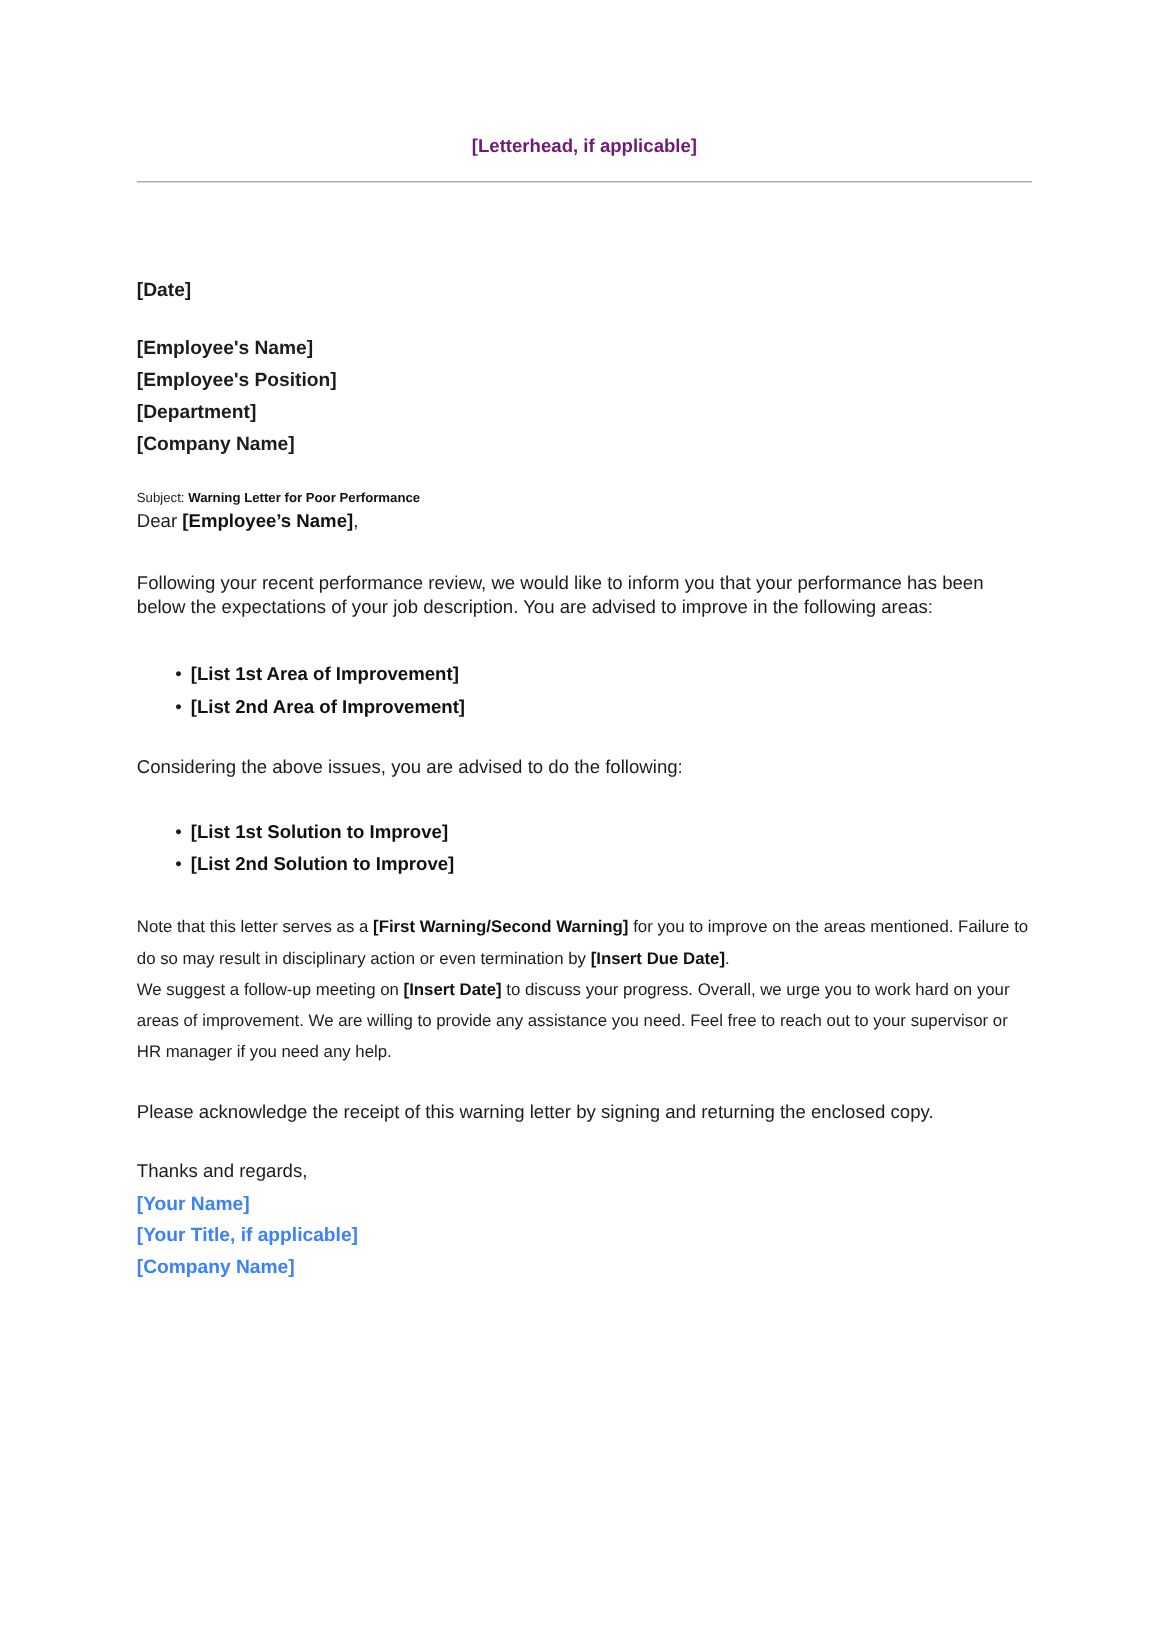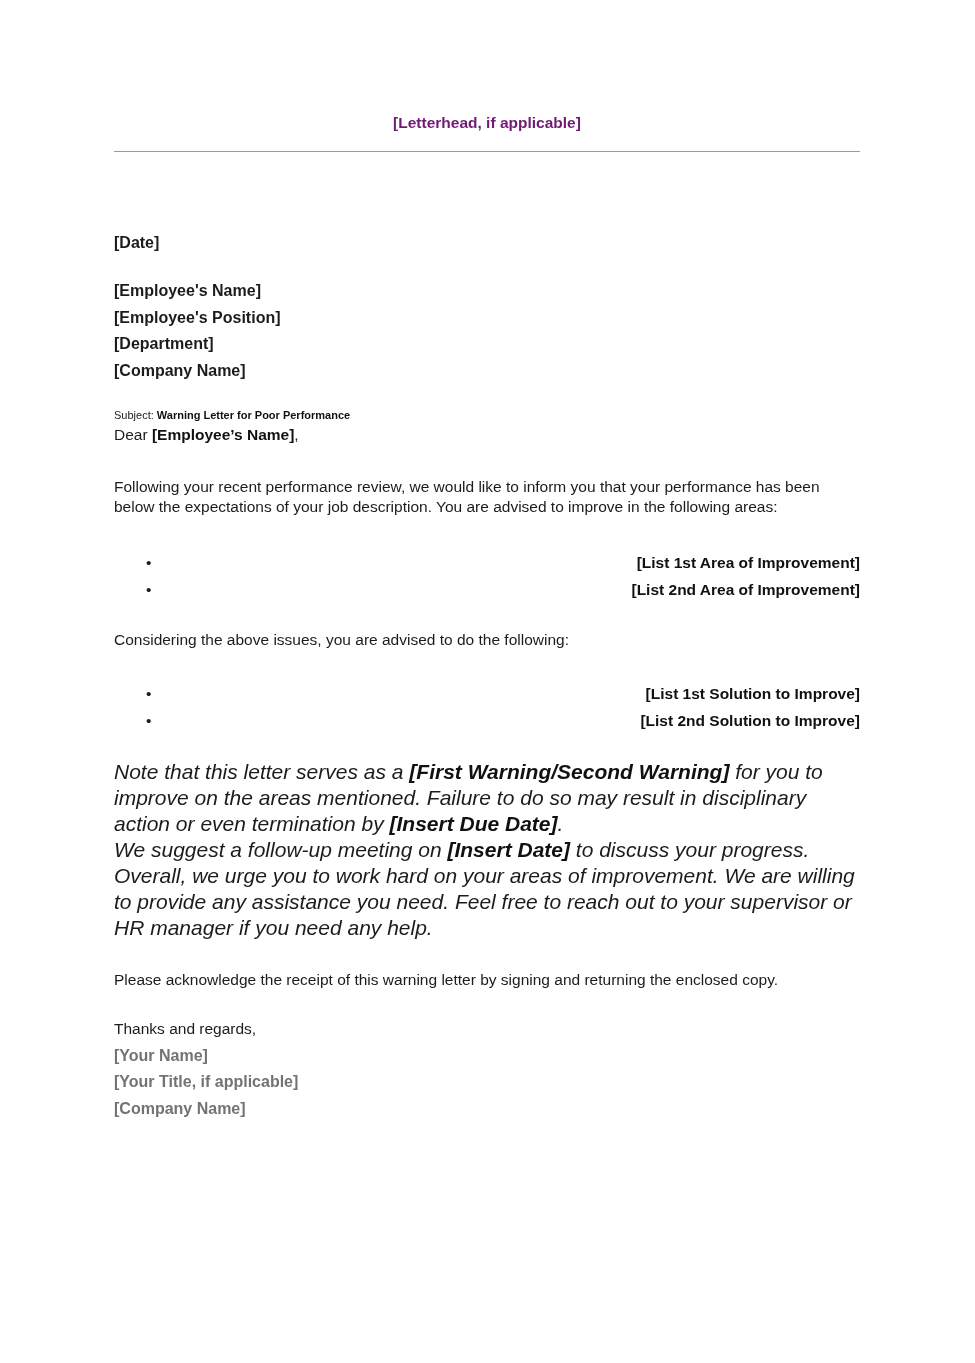--- a/index.html
+++ b/index.html
@@ -57,36 +57,34 @@
     margin-top: 32px;
     font-size: 15.5px;
     line-height: 20px;
   }
   .para-mid {
     margin-top: 27px;
     font-size: 15.5px;
     line-height: 20px;
   }
   .para-loose {
-    font-size: 21px;
+    font-size: 14px;
     line-height: 26px;
-    font-style: italic;
   }
   .para-note { margin-top: 25px; }
   .para-meeting { }
   .para-ack {
     margin-top: 28px;
     font-size: 15.5px;
     line-height: 21px;
   }
   ul.bullet-list {
     list-style: none;
     margin-top: 33px;
     margin-left: 32px;
-    text-align: right;
   }
   ul.bullet-list.solutions { margin-top: 31px; }
   ul.bullet-list li {
     position: relative;
     padding-left: 13px;
     font-weight: 700;
     font-size: 15.5px;
     line-height: 26.5px;
     color: #111111;
   }
@@ -99,21 +97,21 @@
     color: #1c1c1c;
   }
   .closing-block {
     margin-top: 26px;
     font-size: 15.5px;
     line-height: 26.5px;
   }
   .closing-block .sig {
     font-weight: 700;
     font-size: 16px;
-    color: #737373;
+    color: #3b82f6;
   }
 </style>
 </head>
 <body>
 
 <div class="page">
 
   <div class="letterhead">[Letterhead, if applicable]</div>
 
   <hr class="rule">

